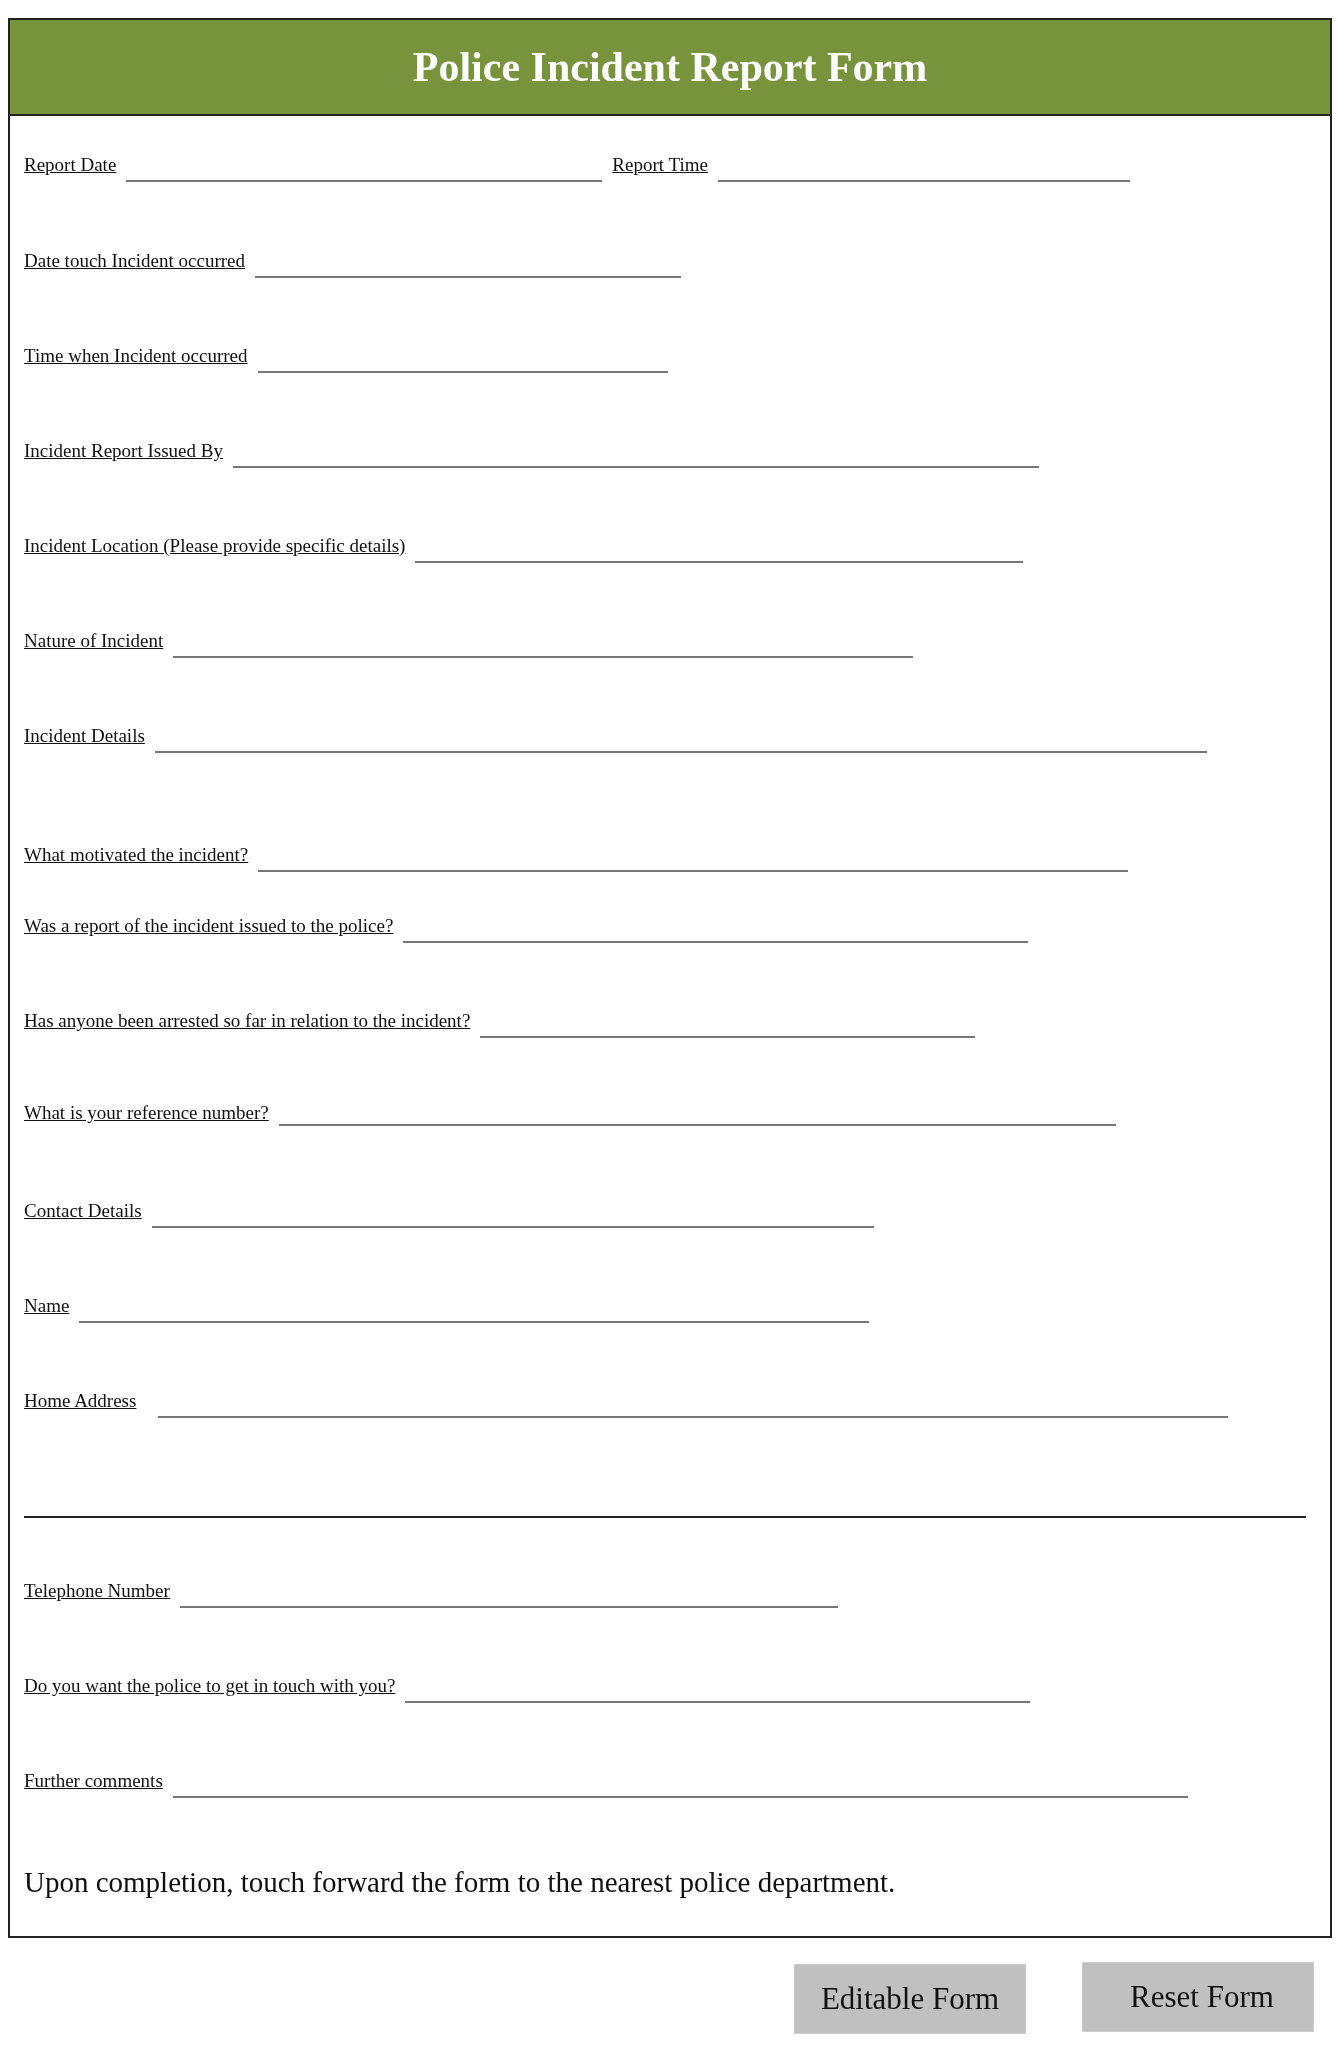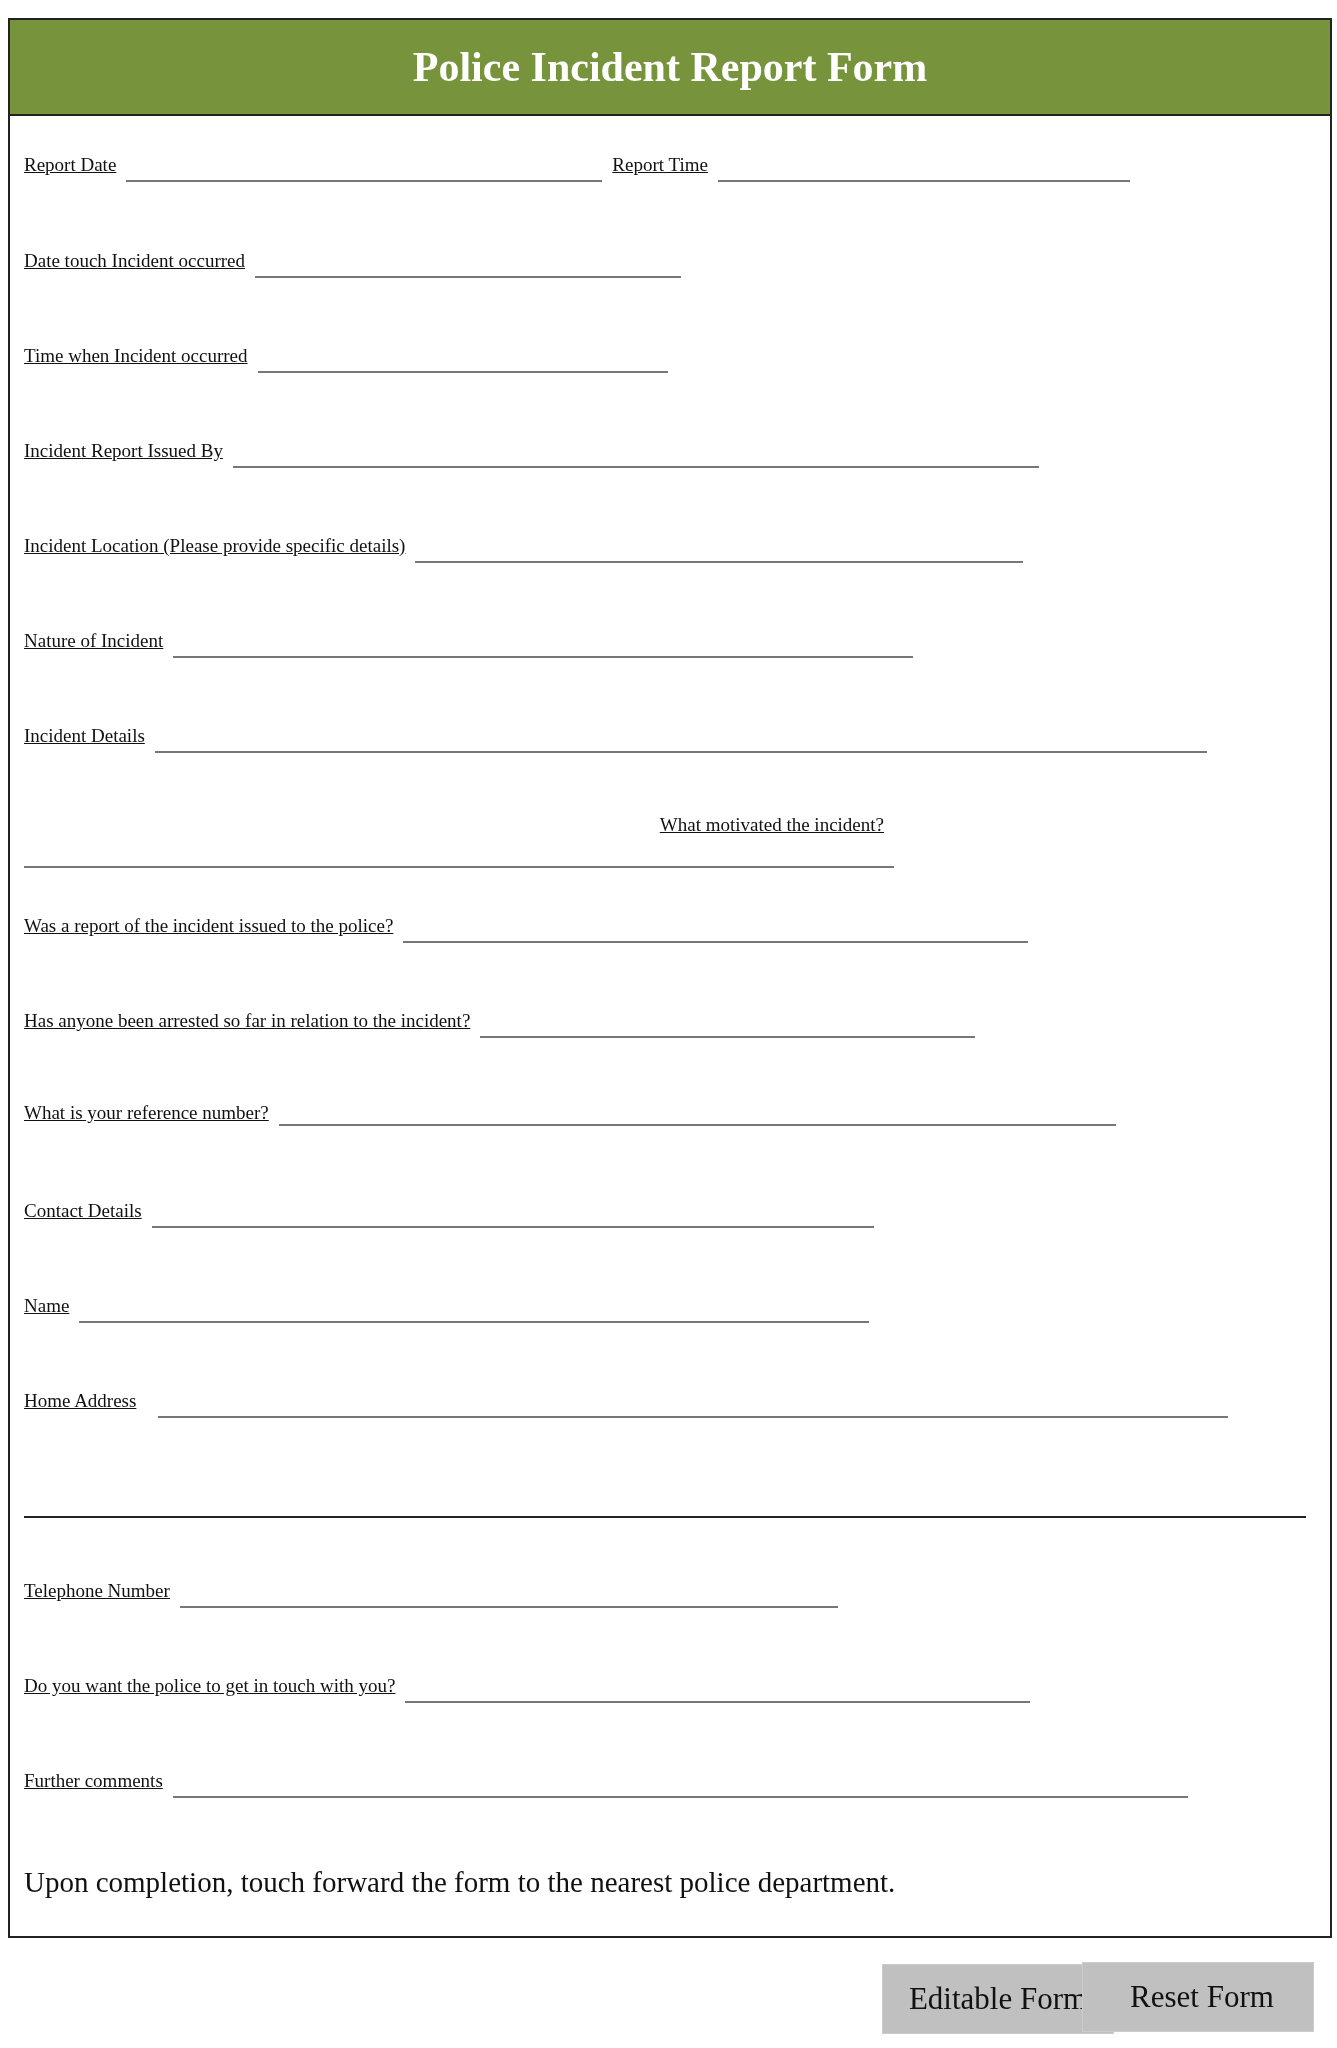--- a/index.html
+++ b/index.html
@@ -45,21 +45,21 @@
         <span class="line" style="width: 608px;"></span>
       </div>
       <div class="row" style="top: 598px;">
         <span class="lbl">Nature of Incident</span>
         <span class="line" style="width: 740px;"></span>
       </div>
       <div class="row" style="top: 693px;">
         <span class="lbl">Incident Details</span>
         <span class="line" style="width: 1052px;"></span>
       </div>
-      <div class="row" style="top: 788px; flex-direction: column;">
+      <div class="row" style="top: 812px;">
         <span class="lbl">What motivated the incident?</span>
         <span class="line" style="width: 870px;"></span>
       </div>
       <div class="row" style="top: 883px;">
         <span class="lbl">Was a report of the incident issued to the police?</span>
         <span class="line" style="width: 625px;"></span>
       </div>
       <div class="row" style="top: 978px;">
         <span class="lbl">Has anyone been arrested so far in relation to the incident?</span>
         <span class="line" style="width: 495px;"></span>
@@ -90,14 +90,14 @@
       </div>
       <div class="row" style="top: 1738px;">
         <span class="lbl">Further comments</span>
         <span class="line" style="width: 1015px;"></span>
       </div>
     </div>
   <div class="fullline" style="top:1496px;"></div>
   <div class="note" style="top:1846px;">Upon completion, touch forward the form to the nearest police department.</div>
 </div>
 
-<div class="btn" style="left:882px;width:232px;text-align:right;">Editable Form</div>
+<div class="btn" style="left:794px;width:232px;text-align:right;">Editable Form</div>
 <div class="btn" style="left:1082px;width:232px;top:1962px;padding-left:8px;">Reset Form</div>
 
 </body></html>

